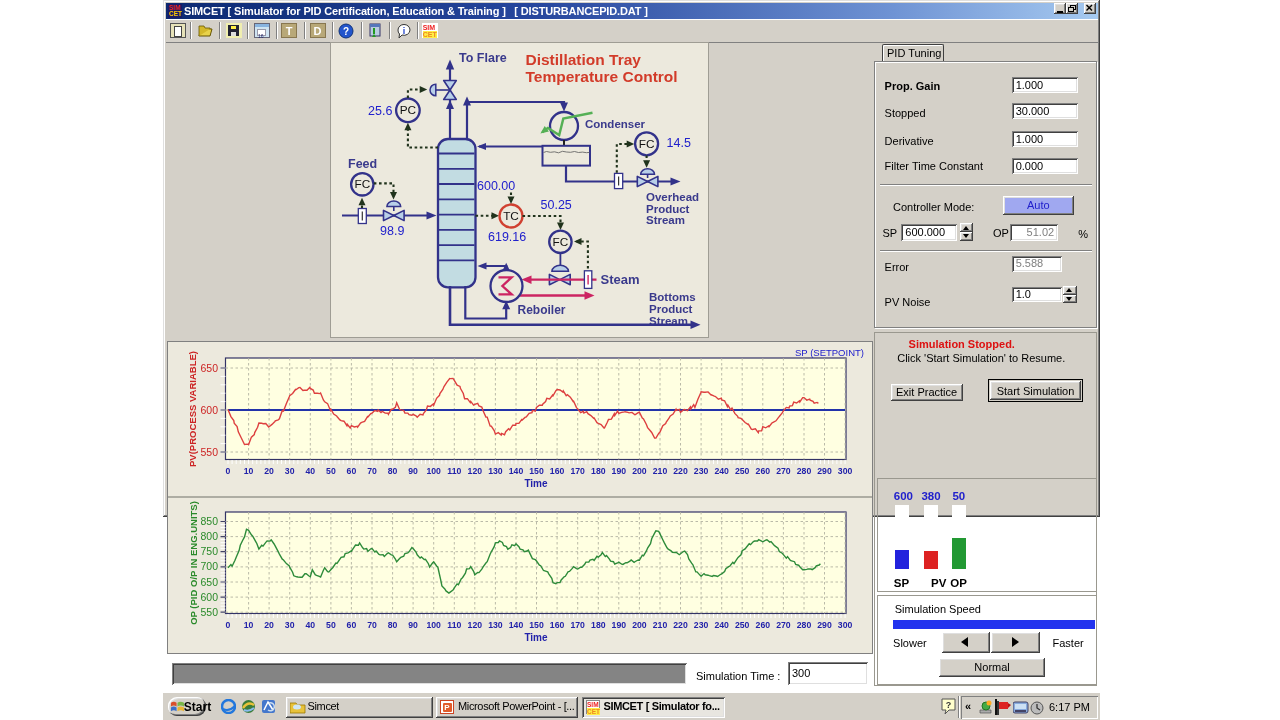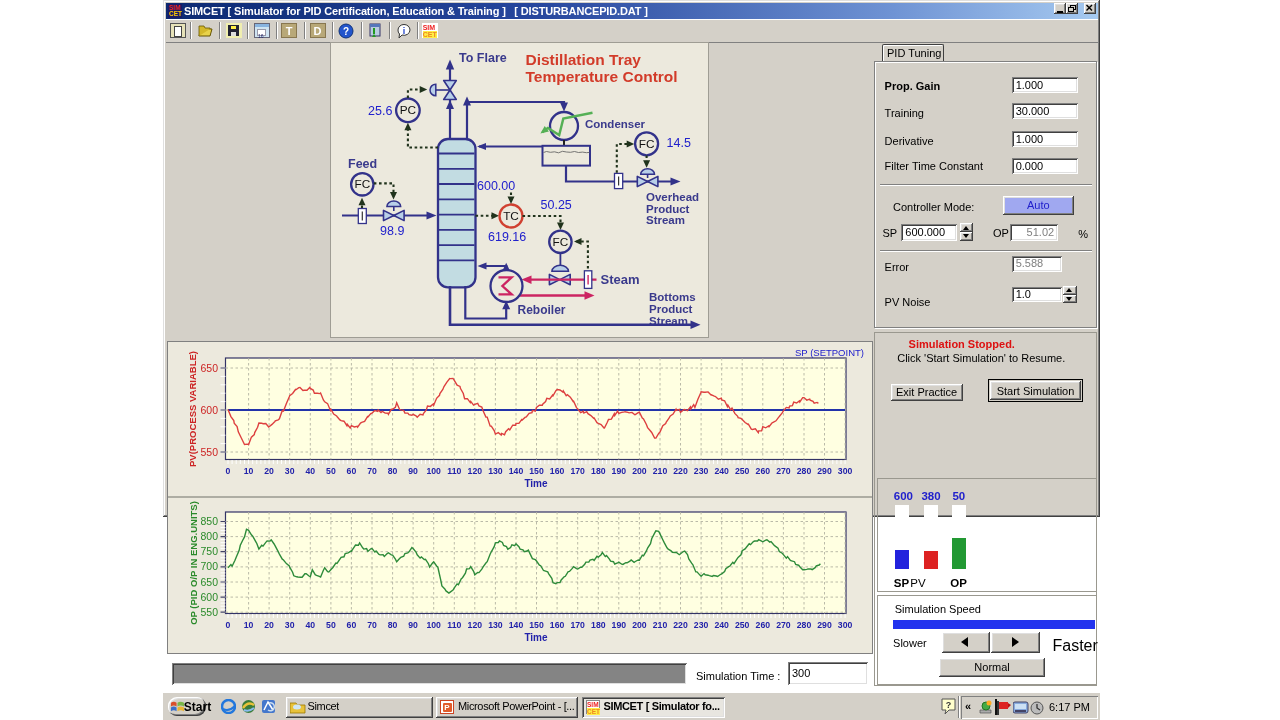--- a/index.html
+++ b/index.html
@@ -352,21 +352,21 @@
 <line x1="228" y1="410" x2="845" y2="410" stroke="#2233aa" stroke-width="2"></line>
 <polyline points="228.0,409.4 230.9,416.6 233.8,420.6 234.2,423.2 237.1,426.5 238.3,431.8 241.2,437.8 244.0,443.5 244.5,444.5 247.3,444.1 248.6,444.6 251.4,437.1 254.3,434.6 254.7,432.6 257.6,427.3 258.9,423.0 261.7,423.2 263.0,423.7 265.8,423.5 268.7,427.0 269.1,426.7 272.0,424.4 274.9,421.5 275.3,420.9 278.2,419.8 279.4,418.8 282.3,410.5 283.5,411.0 286.4,403.6 289.3,396.8 289.7,395.6 292.6,393.5 295.5,389.5 295.9,389.7 298.8,387.6 300.0,387.5 302.9,390.5 304.1,390.2 307.0,390.2 309.9,387.3 310.3,388.4 313.2,390.1 314.4,393.3 317.3,393.3 320.2,393.6 320.6,393.1 323.4,400.0 324.7,401.8 327.6,403.6 330.4,410.5 330.9,409.3 333.7,414.0 336.6,415.9 337.0,416.5 339.9,419.9 341.1,420.7 344.0,421.2 346.9,425.7 347.3,424.2 350.2,427.9 351.4,425.6 354.3,427.0 357.2,426.3 357.6,427.1 360.5,423.0 361.7,422.4 364.6,421.4 367.5,416.6 367.9,417.0 370.8,413.5 372.0,413.1 374.9,410.5 377.7,411.4 378.2,410.0 381.0,412.6 382.3,411.3 385.2,413.1 388.0,413.2 388.4,414.4 391.3,409.3 392.6,409.4 395.4,407.3 396.7,402.8 399.6,409.5 400.8,409.9 403.7,410.4 404.9,413.0 407.8,413.1 409.0,414.6 411.9,415.2 413.1,414.3 416.0,415.9 417.2,417.2 420.1,414.3 423.0,415.0 423.4,413.6 426.3,409.9 427.5,406.1 430.4,406.4 433.3,403.9 433.7,405.2 436.6,398.3 439.5,395.3 439.9,393.6 442.8,389.4 444.0,386.5 446.9,382.2 449.7,378.5 450.2,378.6 453.0,378.4 454.3,380.3 457.1,385.2 460.0,386.4 460.4,388.3 463.3,393.5 464.6,398.7 467.4,398.6 470.3,402.6 470.7,401.4 473.6,405.1 474.8,404.4 477.7,403.4 479.0,406.0 481.8,407.0 483.1,410.8 485.9,417.1 487.2,417.1 490.1,426.0 491.3,426.2 494.2,430.6 495.4,434.1 498.3,432.7 501.2,435.1 501.6,433.4 504.5,434.7 505.7,431.7 508.6,428.7 509.8,429.8 512.7,425.2 515.6,425.3 516.0,423.4 518.9,423.4 521.7,419.6 522.2,420.1 525.0,417.4 526.3,417.0 529.1,413.3 532.0,412.6 532.4,410.4 535.3,411.2 536.5,407.5 539.4,405.3 542.3,405.3 542.7,404.2 545.6,401.6 546.8,398.3 549.7,398.9 552.6,395.0 553.0,395.8 555.9,390.6 557.1,389.6 560.0,390.0 562.9,392.1 563.3,390.9 566.2,395.7 567.4,394.7 570.3,397.1 573.2,401.5 573.6,401.3 576.5,407.6 577.7,408.9 580.6,412.7 583.4,411.3 583.9,413.1 586.7,411.7 588.0,413.7 590.9,415.6 593.7,418.3 594.1,418.0 597.0,422.6 598.3,423.3 601.1,424.5 604.0,428.0 604.4,428.0 607.3,422.3 608.5,419.5 611.4,419.2 614.3,413.8 614.7,415.5 617.6,411.1 618.8,413.3 621.7,412.4 624.6,411.9 625.0,411.7 627.9,412.4 629.1,412.9 632.0,412.4 634.9,414.8 635.3,414.7 638.2,412.7 639.4,412.1 642.3,418.0 643.5,418.9 646.4,424.5 647.6,427.6 650.5,431.0 651.7,432.5 654.6,438.1 655.9,438.0 658.7,433.5 660.0,432.1 662.8,425.8 665.7,423.6 666.1,422.3 669.0,418.2 670.3,415.9 673.1,414.1 676.0,409.1 676.4,410.3 679.3,409.3 680.5,412.4 683.4,409.9 684.7,409.6 687.5,410.6 690.4,406.9 690.8,408.9 693.7,404.7 694.9,407.4 697.8,399.5 700.7,393.0 701.1,391.7 704.0,392.2 705.2,392.3 708.1,391.9 711.0,395.0 711.4,394.8 714.3,396.1 715.5,396.5 718.4,399.2 721.3,398.2 721.7,400.0 724.6,400.8 727.4,406.6 727.9,405.1 730.7,409.8 732.0,408.0 734.8,413.4 737.7,416.3 738.1,417.6 741.0,418.4 742.2,419.5 745.1,422.5 748.0,424.4 748.4,424.2 751.3,429.1 752.5,429.5 755.4,428.8 758.3,432.7 758.7,430.9 761.6,430.9 762.8,426.7 765.7,427.8 768.6,426.0 769.0,426.7 771.9,423.0 773.1,422.3 776.0,420.8 778.9,416.9 779.3,416.5 782.2,412.9 783.4,410.8 786.3,407.4 789.1,407.9 789.6,406.1 792.4,405.7 793.7,402.2 796.6,403.0 799.4,400.9 799.8,401.9 802.7,397.6 804.0,397.6 806.8,400.1 809.7,399.1 810.1,400.1 813.0,401.3 814.2,403.2 817.1,402.4 818.4,403.3" fill="none" stroke="#dd4040" stroke-width="1.4"></polyline>
 <polyline points="228.0,567.7 230.9,564.6 232.1,566.2 235.0,560.3 236.2,557.3 239.1,550.6 240.3,545.3 243.2,539.3 244.5,536.9 246.5,529.2 248.6,530.3 251.4,534.8 252.7,536.2 255.6,541.3 256.8,543.5 258.9,549.1 261.7,545.3 263.0,546.1 265.8,542.4 267.1,540.9 270.0,541.1 271.2,539.9 274.1,544.0 275.3,546.1 278.2,551.6 279.4,554.1 282.3,559.2 283.5,560.0 286.4,563.6 289.3,566.0 289.7,567.1 292.6,572.2 293.8,575.8 296.7,576.8 297.9,577.0 300.8,577.3 302.1,577.2 304.9,573.8 306.2,573.8 309.0,576.0 310.3,576.7 312.3,569.7 315.2,574.7 316.5,575.4 319.3,576.4 320.6,577.0 323.4,570.3 324.7,567.8 327.6,571.6 328.8,572.0 331.7,568.8 332.9,567.5 335.8,563.0 337.0,563.5 339.9,559.1 341.1,557.3 344.0,556.8 345.2,553.6 348.1,552.9 351.0,551.1 351.4,551.2 354.3,546.9 355.5,545.1 358.4,545.3 359.6,542.9 362.5,547.5 363.8,549.1 366.6,548.6 367.9,551.4 370.8,548.8 372.0,548.6 374.9,552.1 376.1,551.0 379.0,554.4 380.2,554.9 383.1,554.8 384.3,556.4 387.2,553.6 388.4,552.8 391.3,554.9 392.6,555.1 395.4,559.1 396.7,561.8 399.6,558.5 400.8,557.4 403.7,556.2 404.9,553.5 407.8,552.9 409.0,551.9 411.9,547.5 413.1,548.5 416.0,552.0 417.2,554.8 420.1,558.1 421.4,557.0 424.2,559.6 425.5,559.3 428.4,563.7 429.6,567.1 432.5,563.0 433.7,561.9 436.6,566.0 437.8,567.0 440.7,579.8 441.9,585.9 444.8,589.0 446.0,590.9 448.9,593.1 450.2,592.1 453.0,590.0 454.3,587.9 457.1,583.9 458.4,584.8 461.3,578.6 462.5,577.7 465.4,573.2 466.6,569.0 469.5,568.7 470.7,566.7 473.6,571.3 474.8,574.8 477.7,572.5 479.0,572.6 481.8,569.1 483.1,566.8 485.9,563.0 487.2,561.7 490.1,554.2 491.3,551.8 494.2,546.7 495.4,542.9 498.3,542.5 499.5,540.9 502.4,542.5 503.6,545.5 506.5,546.6 507.8,549.2 510.6,547.5 511.9,544.8 514.7,545.7 516.0,543.9 518.9,546.7 520.1,549.1 523.0,549.8 524.2,551.6 527.1,551.0 528.3,550.1 531.2,556.1 532.4,558.6 535.3,559.7 536.5,561.0 539.4,565.1 540.7,565.7 543.5,570.5 544.8,570.9 547.7,571.9 548.9,574.1 551.8,578.4 553.0,582.6 555.9,583.7 557.1,582.6 560.0,582.6 561.2,580.0 564.1,576.8 565.3,576.3 568.2,571.6 569.5,571.4 572.3,568.4 573.6,566.6 576.5,568.6 577.7,569.0 580.6,567.1 581.8,567.2 584.7,564.3 585.9,562.1 588.8,562.0 590.0,560.1 592.9,559.3 594.1,560.4 597.0,556.3 598.3,557.1 601.1,554.7 602.4,552.5 605.3,556.6 606.5,555.6 609.4,559.1 610.6,561.2 613.5,561.7 614.7,564.0 617.6,562.8 618.8,562.1 621.7,564.2 622.9,564.4 625.8,562.7 627.1,562.8 629.9,561.1 631.2,559.9 634.1,562.3 635.3,561.5 638.2,560.0 639.4,560.3 642.3,555.2 643.5,555.8 646.4,550.9 647.6,548.0 650.5,543.7 651.7,538.8 654.6,533.2 655.9,530.9 658.7,531.4 660.0,533.9 662.8,539.8 664.1,542.4 667.0,547.8 668.2,549.1 671.1,550.9 672.3,552.3 675.2,552.5 676.4,552.5 679.3,554.7 680.5,553.8 683.4,551.5 684.7,551.0 687.5,554.6 688.8,558.9 691.6,563.2 692.9,564.8 695.8,571.9 697.0,571.9 699.9,575.1 701.1,576.2 704.0,573.6 705.2,574.8 708.1,575.2 709.3,575.7 712.2,576.4 713.5,575.5 716.3,576.0 717.6,576.5 720.4,574.5 721.7,573.8 724.6,571.5 725.8,568.8 728.7,566.7 729.9,566.0 732.8,562.4 734.0,563.6 736.9,559.1 738.1,557.4 741.0,554.8 742.2,550.7 745.1,548.9 746.4,547.3 749.2,543.8 750.5,544.7 753.4,541.6 754.6,541.0 757.5,541.0 758.7,539.7 761.6,541.1 762.8,541.8 765.7,540.1 766.9,539.8 769.8,542.1 771.0,541.6 773.9,544.9 775.2,546.1 778.0,548.1 779.3,551.6 782.2,553.2 783.4,554.6 786.3,558.1 787.5,556.6 790.4,560.4 791.6,560.8 794.5,561.7 795.7,564.5 798.6,565.2 799.8,566.7 802.7,569.8 804.0,569.8 806.8,569.4 808.1,568.9 811.0,569.0 812.2,569.6 815.1,567.7 816.3,565.8 819.2,565.0 820.4,563.8" fill="none" stroke="#2e8b3a" stroke-width="1.4"></polyline>
 <text x="795" y="355.5" font-size="9.5" fill="#2121cc">SP (SETPOINT)</text>
 <text transform="translate(196,409) rotate(-90)" font-size="9.5" font-weight="bold" fill="#cc2424" text-anchor="middle">PV(PROCESS VARIABLE)</text>
 <text transform="translate(197,563) rotate(-90)" font-size="9.5" font-weight="bold" fill="#2a8a2a" text-anchor="middle">OP (PID O/P IN ENG.UNITS)</text>
 </svg>
 <div style="position:absolute;left:719px;top:44px;width:62px;height:17px;background:#d4d0c8;border:1px solid #404040;border-bottom:none;box-shadow:inset 1px 1px 0 #fff;border-radius:2px 2px 0 0;font-size:11px;line-height:17px;padding-left:4px;white-space:nowrap;">PID Tuning</div>
 <div style="position:absolute;left:711px;top:61px;width:223px;height:266.5px;border:1px solid #808080; box-shadow: inset 1px 1px 0 #fff, 1px 1px 0 #fff;"></div>
 <div style="position:absolute;left:721.6px;top:80px;font-size:11px;color:#000;white-space:nowrap;font-weight:bold;">Prop. Gain</div>
-<div style="position:absolute;left:721.6px;top:106.7px;font-size:11px;color:#000;white-space:nowrap;">Training</div>
+<div style="position:absolute;left:721.6px;top:106.7px;font-size:11px;color:#000;white-space:nowrap;">Stopped</div>
 <div style="position:absolute;left:721.6px;top:135px;font-size:11px;color:#000;white-space:nowrap;">Derivative</div>
 <div style="position:absolute;left:721.6px;top:160px;font-size:11px;color:#000;white-space:nowrap;">Filter Time Constant</div>
 <div style="position:absolute;left:848.7px;top:77px;width:66.6px;height:16px;background:#fff;box-shadow: inset 1px 1px 0 #808080, inset -1px -1px 0 #fff, inset 2px 2px 0 #404040, inset -2px -2px 0 #dfdfdf;color:#000;font-size:11px;line-height:16px;padding-left:4px;box-sizing:border-box;">1.000</div>
 <div style="position:absolute;left:848.7px;top:102.5px;width:66.6px;height:16px;background:#fff;box-shadow: inset 1px 1px 0 #808080, inset -1px -1px 0 #fff, inset 2px 2px 0 #404040, inset -2px -2px 0 #dfdfdf;color:#000;font-size:11px;line-height:16px;padding-left:4px;box-sizing:border-box;">30.000</div>
 <div style="position:absolute;left:848.7px;top:130.8px;width:66.6px;height:16px;background:#fff;box-shadow: inset 1px 1px 0 #808080, inset -1px -1px 0 #fff, inset 2px 2px 0 #404040, inset -2px -2px 0 #dfdfdf;color:#000;font-size:11px;line-height:16px;padding-left:4px;box-sizing:border-box;">1.000</div>
 <div style="position:absolute;left:848.7px;top:157.5px;width:66.6px;height:16px;background:#fff;box-shadow: inset 1px 1px 0 #808080, inset -1px -1px 0 #fff, inset 2px 2px 0 #404040, inset -2px -2px 0 #dfdfdf;color:#000;font-size:11px;line-height:16px;padding-left:4px;box-sizing:border-box;">0.000</div>
 <div style="position:absolute;left:717px;top:184px;width:212px;height:2px;border-top:1px solid #808080;border-bottom:1px solid #fff;"></div>
 <div style="position:absolute;left:730px;top:200.5px;font-size:11px;color:#000;font-weight:normal;white-space:nowrap;">Controller Mode:</div>
 <div style="position:absolute;left:839.5px;top:196.3px;width:71.7px;height:18.7px;background:#a0a8f0;box-shadow: inset -1px -1px 0 #404040, inset 1px 1px 0 #fff, inset -2px -2px 0 #808080, inset 2px 2px 0 #dfdfdf;text-align:center;font-size:11px;line-height:18.7px;color:#2121cc;">Auto</div>
 <div style="position:absolute;left:719.5px;top:227px;font-size:11px;color:#000;white-space:nowrap;">SP</div>
@@ -405,27 +405,27 @@
 <div style="position:absolute;left:731.7px;top:504.8px;width:13.9px;height:64.3px;background:#fff;">
         <div style="position:absolute;left:0;bottom:0;width:100%;height:19.5px;background:#2222dd;"></div>
       </div>
 <div style="position:absolute;left:761.0px;top:504.8px;width:13.9px;height:64.3px;background:#fff;">
         <div style="position:absolute;left:0;bottom:0;width:100%;height:18.0px;background:#dd2222;"></div>
       </div>
 <div style="position:absolute;left:789.2px;top:504.8px;width:13.9px;height:64.3px;background:#fff;">
         <div style="position:absolute;left:0;bottom:0;width:100%;height:31.0px;background:#229933;"></div>
       </div>
 <div style="position:absolute;left:726.5px;top:576.5px;width:24px;text-align:center;font-size:11.5px;font-weight:bold;">SP</div>
-<div style="position:absolute;left:743px;top:576.5px;width:24px;text-align:center;font-size:11.5px;font-weight:normal;">PV</div>
+<div style="position:absolute;left:768px;top:576.5px;width:24px;text-align:left;font-size:11.5px;font-weight:bold;">PV</div>
 <div style="position:absolute;left:783.5px;top:576.5px;width:24px;text-align:center;font-size:11.5px;font-weight:bold;">OP</div>
 <div style="position:absolute;left:713.7px;top:594.8px;width:220px;height:90px;border:1px solid #9a988f;"></div>
 <div style="position:absolute;left:731.7px;top:602.5px;font-size:11px;color:#000;white-space:nowrap;">Simulation Speed</div>
 <div style="position:absolute;left:730.1px;top:620.4px;width:202px;height:8.5px;background:#2233ee;"></div>
 <div style="position:absolute;left:730.1px;top:636.5px;font-size:11px;color:#000;white-space:nowrap;">Slower</div>
-<div style="position:absolute;left:889.5px;top:636.5px;font-size:16px;color:#000;white-space:nowrap;">Faster</div>
+<div style="position:absolute;left:889.5px;top:636.5px;font-size:11px;color:#000;white-space:nowrap;">Faster</div>
 <div style="position:absolute;left:779px;top:632.2px;width:47.8px;height:20.6px;background:#d4d0c8;box-shadow: inset -1px -1px 0 #404040, inset 1px 1px 0 #fff, inset -2px -2px 0 #808080, inset 2px 2px 0 #dfdfdf;text-align:center;font-size:11px;line-height:20.6px;">
         <div style="position:absolute;left:19px;top:5px;width:0;height:0;border-top:5px solid transparent;border-bottom:5px solid transparent;border-right:7px solid #000;"></div>
       </div>
 <div style="position:absolute;left:827.8px;top:632.2px;width:48.9px;height:20.6px;background:#d4d0c8;box-shadow: inset -1px -1px 0 #404040, inset 1px 1px 0 #fff, inset -2px -2px 0 #808080, inset 2px 2px 0 #dfdfdf;text-align:center;font-size:11px;line-height:20.6px;">
         <div style="position:absolute;left:21px;top:5px;width:0;height:0;border-top:5px solid transparent;border-bottom:5px solid transparent;border-left:7px solid #000;"></div>
       </div>
 <div style="position:absolute;left:776.4px;top:657.9px;width:105.4px;height:19.1px;background:#d4d0c8;box-shadow: inset -1px -1px 0 #404040, inset 1px 1px 0 #fff, inset -2px -2px 0 #808080, inset 2px 2px 0 #dfdfdf;text-align:center;font-size:11px;line-height:19.1px;">Normal</div>
 <div style="position:absolute;left:9.300000000000011px;top:662.8px;width:515px;height:21.8px;box-shadow: inset 1px 1px 0 #808080, inset -1px -1px 0 #fff, inset 2px 2px 0 #404040, inset -2px -2px 0 #dfdfdf;background:#d4d0c8;">
         <div style="position:absolute;left:2px;top:2px;right:2px;bottom:2px;background:#848484;"></div>
       </div>

